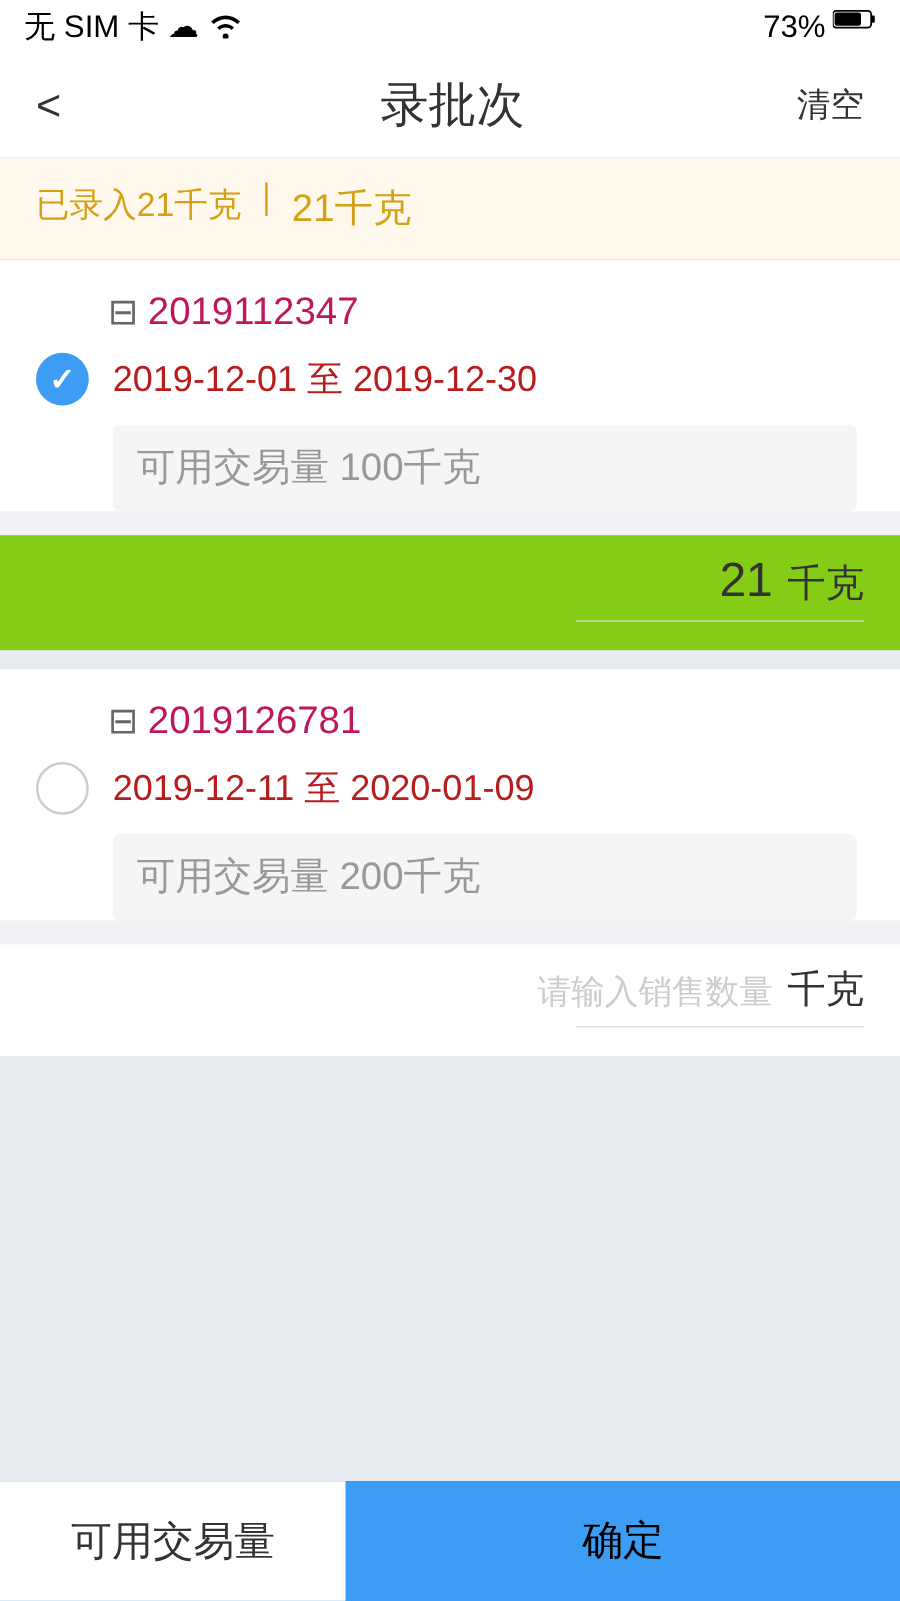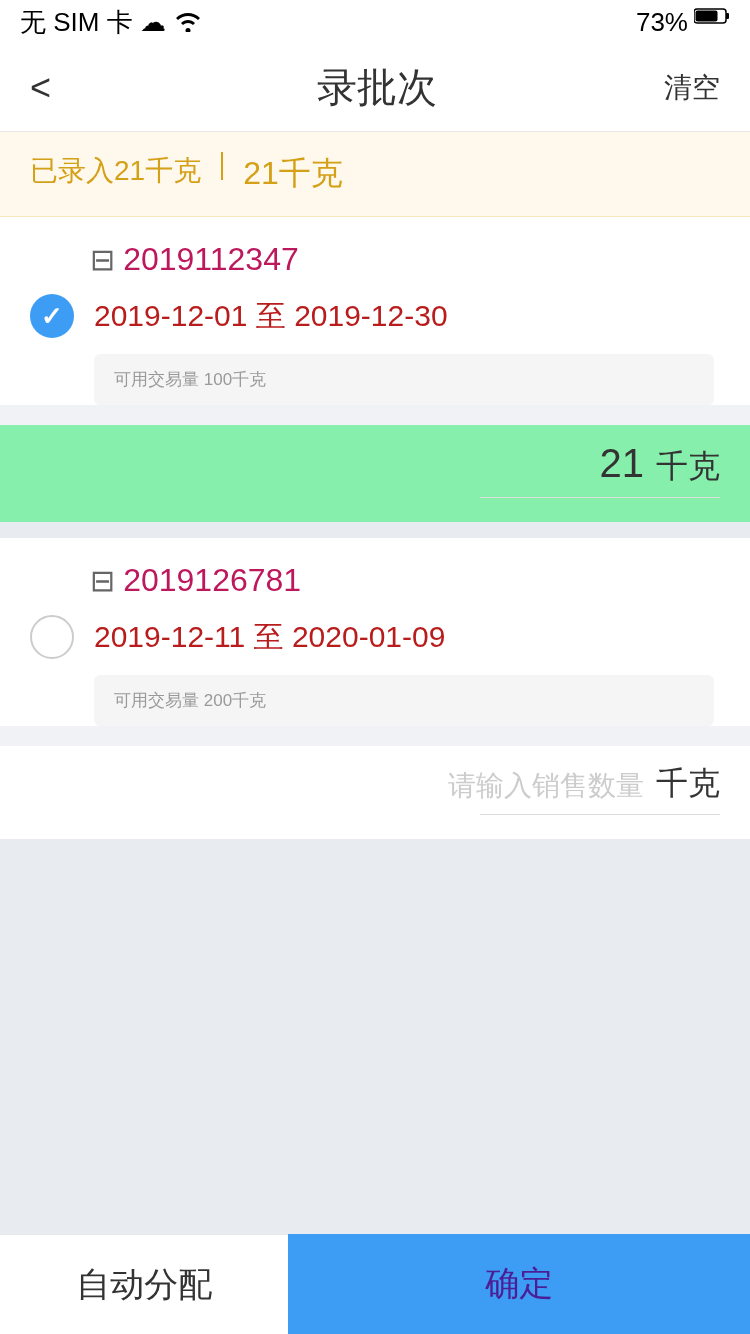--- a/index.html
+++ b/index.html
@@ -154,35 +154,35 @@
       color: #b91c1c;
     }
     .available-row {
       margin-left: 64px;
       margin-bottom: 20px;
     }
     .available-box {
       background: #f5f5f5;
       border-radius: 6px;
       padding: 14px 20px;
-      font-size: 17px;
+      font-size: 32px;
       color: #999;
       width: 620px;
     }
     .quantity-value {
       font-size: 40px;
       color: #333;
       font-weight: 400;
     }
     .quantity-unit {
       font-size: 32px;
       color: #333;
     }
     .quantity-row-container {
-      background: #86efac;
+      background: #84cc16;
       padding: 16px 30px 24px 30px;
     }
     .quantity-display {
       display: flex;
       align-items: baseline;
       justify-content: flex-end;
       gap: 12px;
       margin-bottom: 8px;
     }
     .separator-line {
@@ -253,21 +253,21 @@
       cursor: pointer;
       border-top: 1px solid #e8e8e8;
     }
     .btn-confirm {
       flex: 1.6;
       background: #3d9df5;
       display: flex;
       align-items: center;
       justify-content: center;
       font-size: 34px;
-      color: #4c1d95;
+      color: #000000;
       cursor: pointer;
     }
   </style>
 </head>
 <body>
 
 <div class="status-bar">
   <div class="status-left">
     <span>无 SIM 卡 ☁</span>
     <svg width="28" height="20" viewBox="0 0 28 20">
@@ -342,15 +342,15 @@
   <div class="input-qty-inner">
     <input class="qty-input-field" type="text" placeholder="请输入销售数量" style="">
     <span class="qty-unit">千克</span>
   </div>
   <div class="separator-line"></div>
 </div>
 
 <div class="empty-area"></div>
 
 <div class="bottom-bar">
-  <div class="btn-auto">自动分配</div>
+  <div class="btn-auto">可用交易量</div>
   <div class="btn-confirm">确定</div>
 </div>
 
 </body></html>

